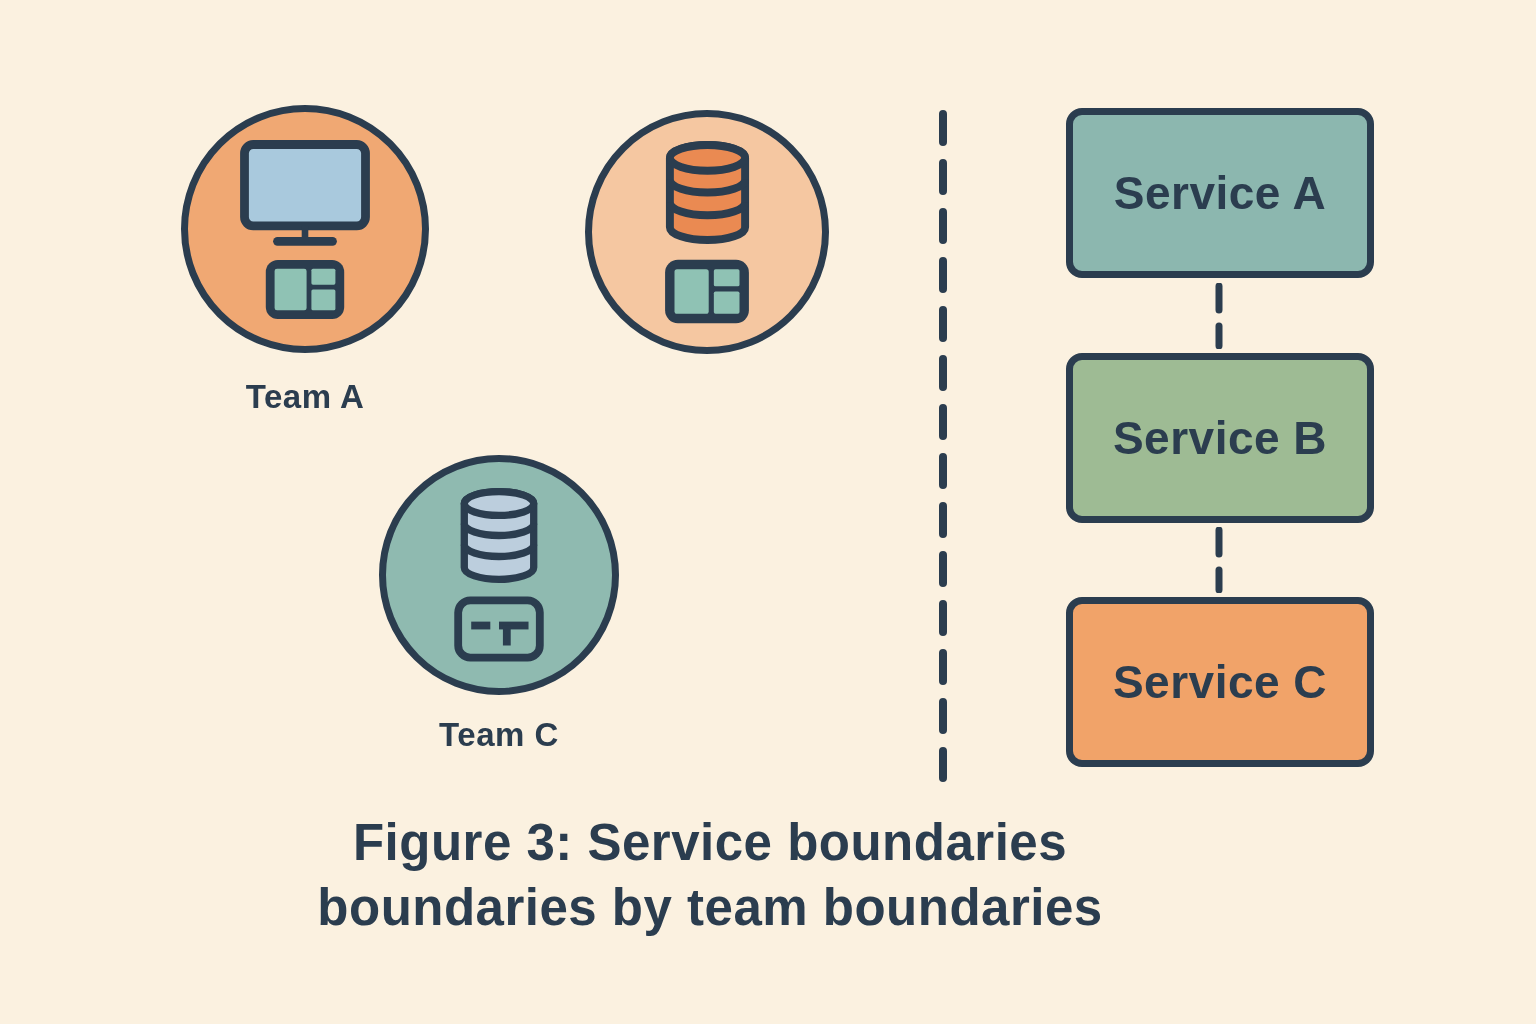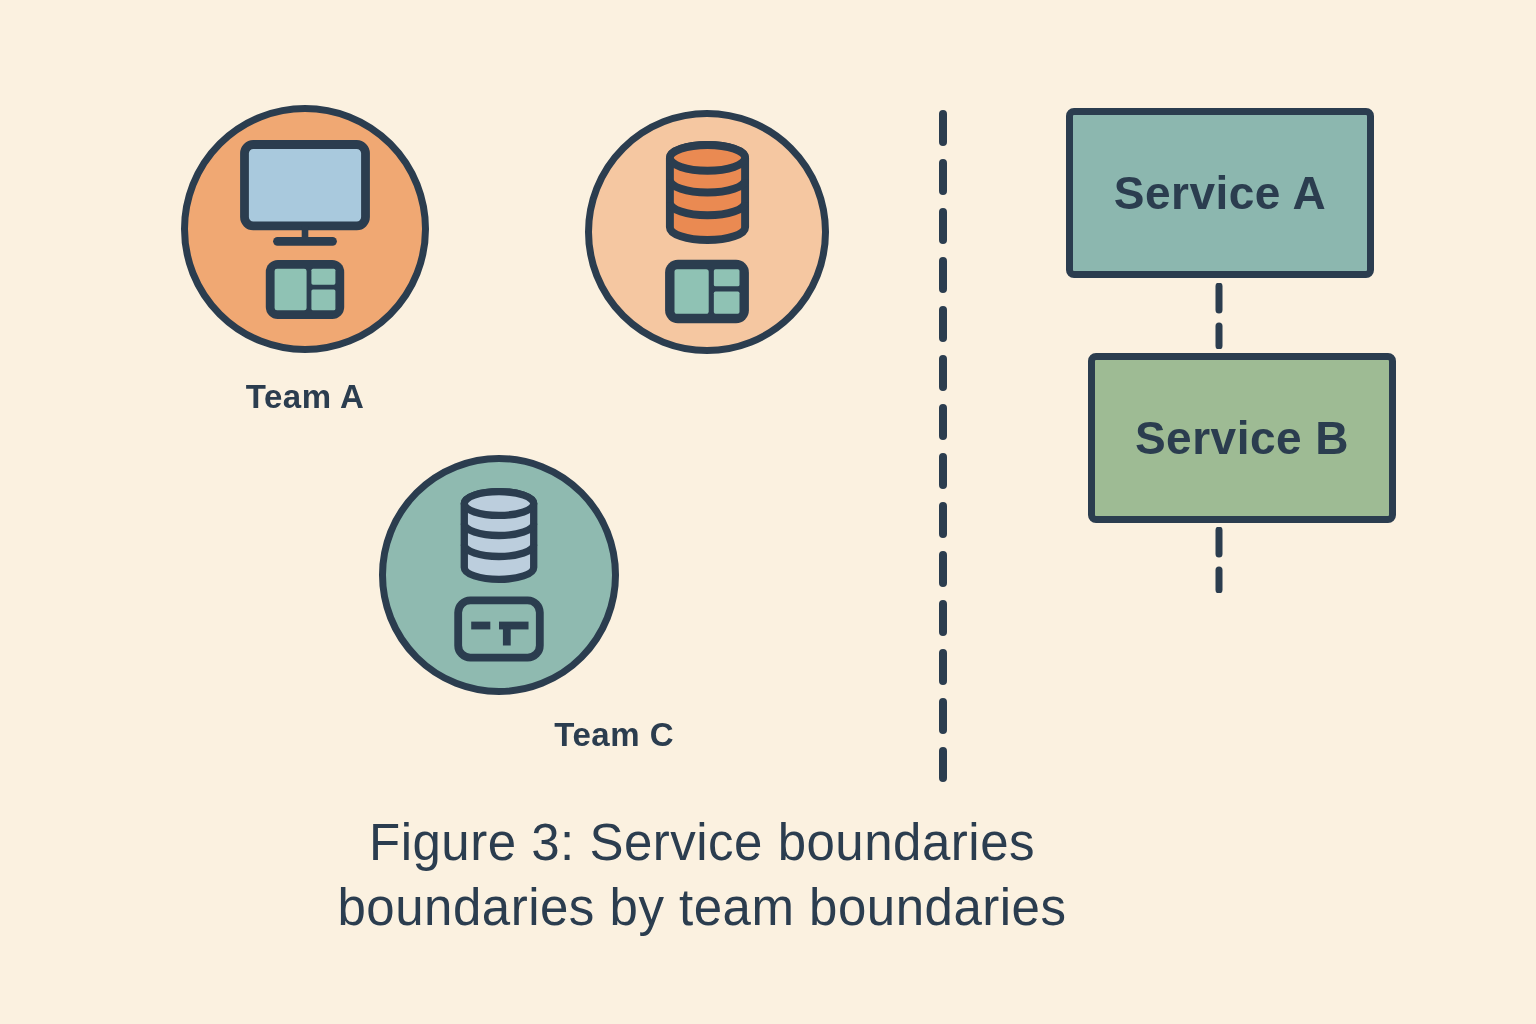--- a/index.html
+++ b/index.html
@@ -34,58 +34,58 @@
     position: absolute;
     width: 350px;
     text-align: center;
     font-size: 33px;
     font-weight: 700;
     letter-spacing: 0.5px;
     color: var(--ink);
   }
   #team-a-label { left: 130px; top: 378px; }
   #team-b-label { left: 532px; top: 379px; }
-  #team-c-label { left: 324px; top: 716px; text-align: right; }
+  #team-c-label { left: 324px; top: 716px; }
 
   
   #divider { position: absolute; left: 934px; top: 104px; }
 
   
   .service-box {
     position: absolute;
     left: 1066px;
     width: 308px;
     height: 170px;
     box-sizing: border-box;
     border: 7px solid var(--ink);
-    border-radius: 8px;
+    border-radius: 16px;
     display: flex;
     align-items: center;
     justify-content: center;
     font-size: 46px;
     font-weight: 700;
     letter-spacing: 0.5px;
     color: var(--ink);
   }
   #service-a-box { top: 108px; background: var(--service-a-fill); }
-  #service-b-box { top: 353px; background: var(--service-b-fill); margin-left: 22px; }
+  #service-b-box { top: 353px; background: var(--service-b-fill); }
   #service-c-box { top: 597px; background: var(--service-c-fill); }
   .connector { position: absolute; left: 1212px; }
   #connector-a-b { top: 283px; }
   #connector-b-c { top: 527px; }
 
   
   #caption {
     position: absolute;
-    left: 272px;
+    left: 280px;
     top: 810px;
     width: 860px;
     text-align: center;
     font-size: 51px;
-    font-weight: 400;
+    font-weight: 700;
     letter-spacing: 0.5px;
     line-height: 1.28;
     color: var(--ink);
   }
 
   
   .ink-s  { stroke: var(--ink); }
   .ink-f  { fill: var(--ink); }
   .none-f { fill: none; }
   .screen-f   { fill: var(--monitor-screen); }
@@ -157,19 +157,22 @@
   </svg>
 
   <div class="service-box" id="service-b-box">
     <span>Service B</span>
   </div>
 
   <svg class="connector" id="connector-b-c" width="14" height="66" viewBox="0 0 14 66">
     <line class="ink-s" x1="7" y1="3" x2="7" y2="63" stroke-width="7" stroke-linecap="round" stroke-dasharray="24 16"></line>
   </svg>
 
+  <div class="service-box" id="service-c-box">
+    <span>Service C</span>
+  </div>
 
   <div id="caption">
     <div>Figure 3: Service boundaries</div>
     <div>boundaries by team boundaries</div>
   </div>
 
 </div>
 
 </body></html>

